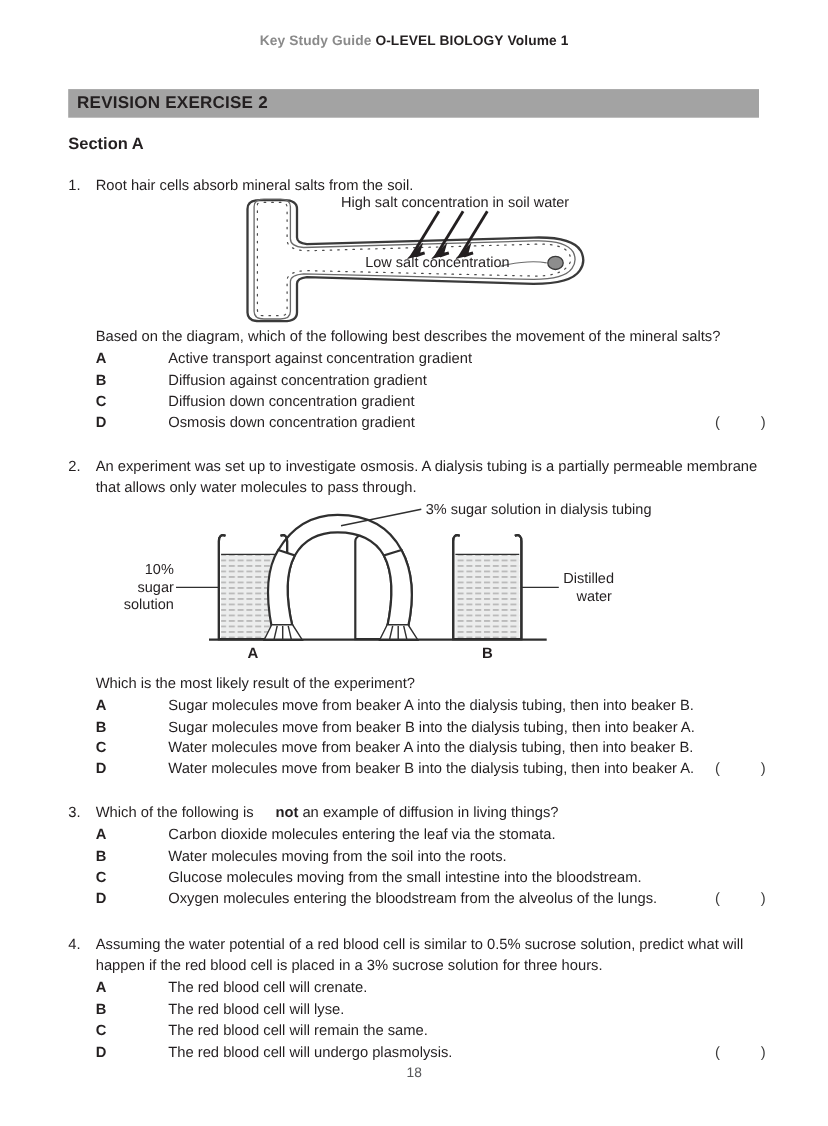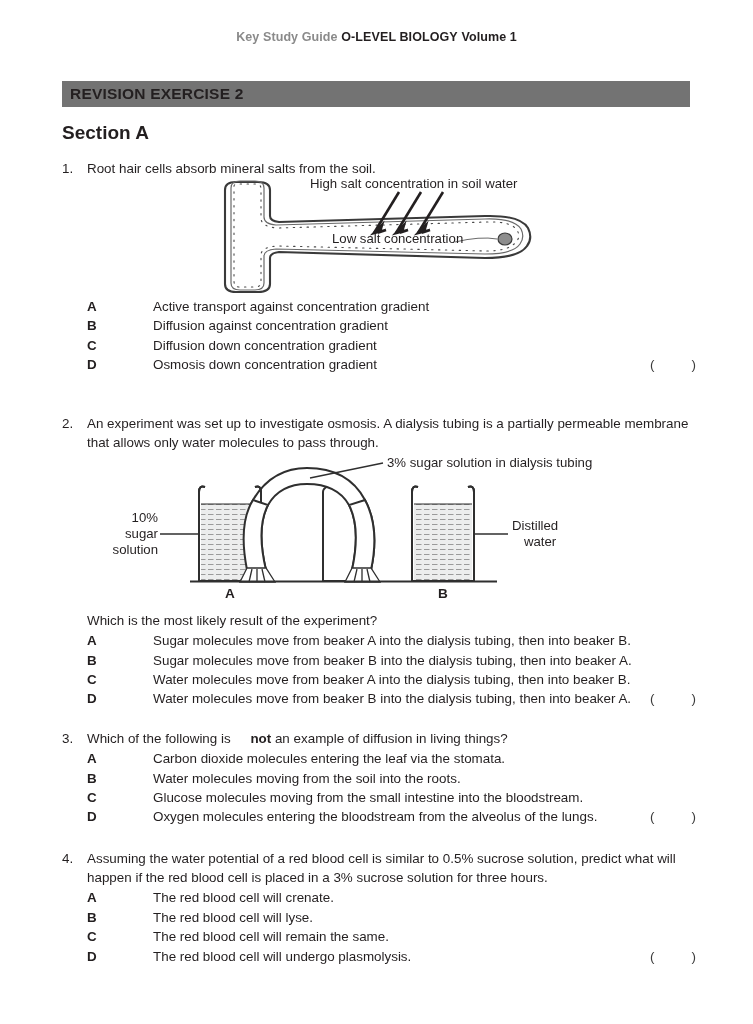--- a/index.html
+++ b/index.html
@@ -30,35 +30,35 @@
   }
   .rh-gray  { color: #8a8a8a; font-weight: 600; }
   .rh-bold  { color: #231f20; font-weight: 700; }
   .rh-plain { color: #231f20; font-weight: 700; }
 
   
   .banner {
     position: absolute;
     top: 81px; left: 62px;
     width: 628px; height: 26px;
-    background: #737373;
+    background: #a3a3a3;
     display: flex; align-items: center;
   }
   .banner-text {
     font-size: 15.5px;
     font-weight: 700;
     letter-spacing: .2px;
     padding-left: 8px;
     color: #231f20;
   }
 
   .section-title {
     position: absolute;
     top: 122px; left: 62px;
-    font-size: 19px;
+    font-size: 15px;
     font-weight: 700;
   }
 
   
   .q {
     position: absolute;
     left: 62px;
     width: 630px;
     font-size: 13.4px;
     line-height: 19.2px;
@@ -161,20 +161,21 @@
         <line x1="443" y1="16" x2="418" y2="57"></line>
         <polygon points="418,57 426,49 424,56 430,54"></polygon>
       </g>
 
       <text x="310" y="12" font-family="Liberation Sans, sans-serif" font-size="13.2" fill="#231f20">High salt concentration in soil water</text>
       <text x="332" y="67" font-family="Liberation Sans, sans-serif" font-size="13.2" fill="#231f20">Low salt concentration</text>
     </svg>
   </div>
 
   <div class="q" style="top:296px;">
+    <div style="padding-left:25px;">Based on the diagram, which of the following best describes the movement of the mineral salts?</div>
     <div class="opts">
       <div class="opt">
         <span class="opt-letter">A</span>
         <span class="opt-text">Active transport against concentration gradient</span>
       </div>
       <div class="opt">
         <span class="opt-letter">B</span>
         <span class="opt-text">Diffusion against concentration gradient</span>
       </div>
       <div class="opt">
@@ -333,14 +334,15 @@
         <span class="opt-letter">D</span>
         <span class="opt-text">The red blood cell will undergo plasmolysis.</span>
         <span class="brackets">
           <span>(</span>
           <span>)</span>
         </span>
       </div>
     </div>
   </div>
 
+  <div class="page-number">18</div>
 
 </div>
 
 </body></html>

